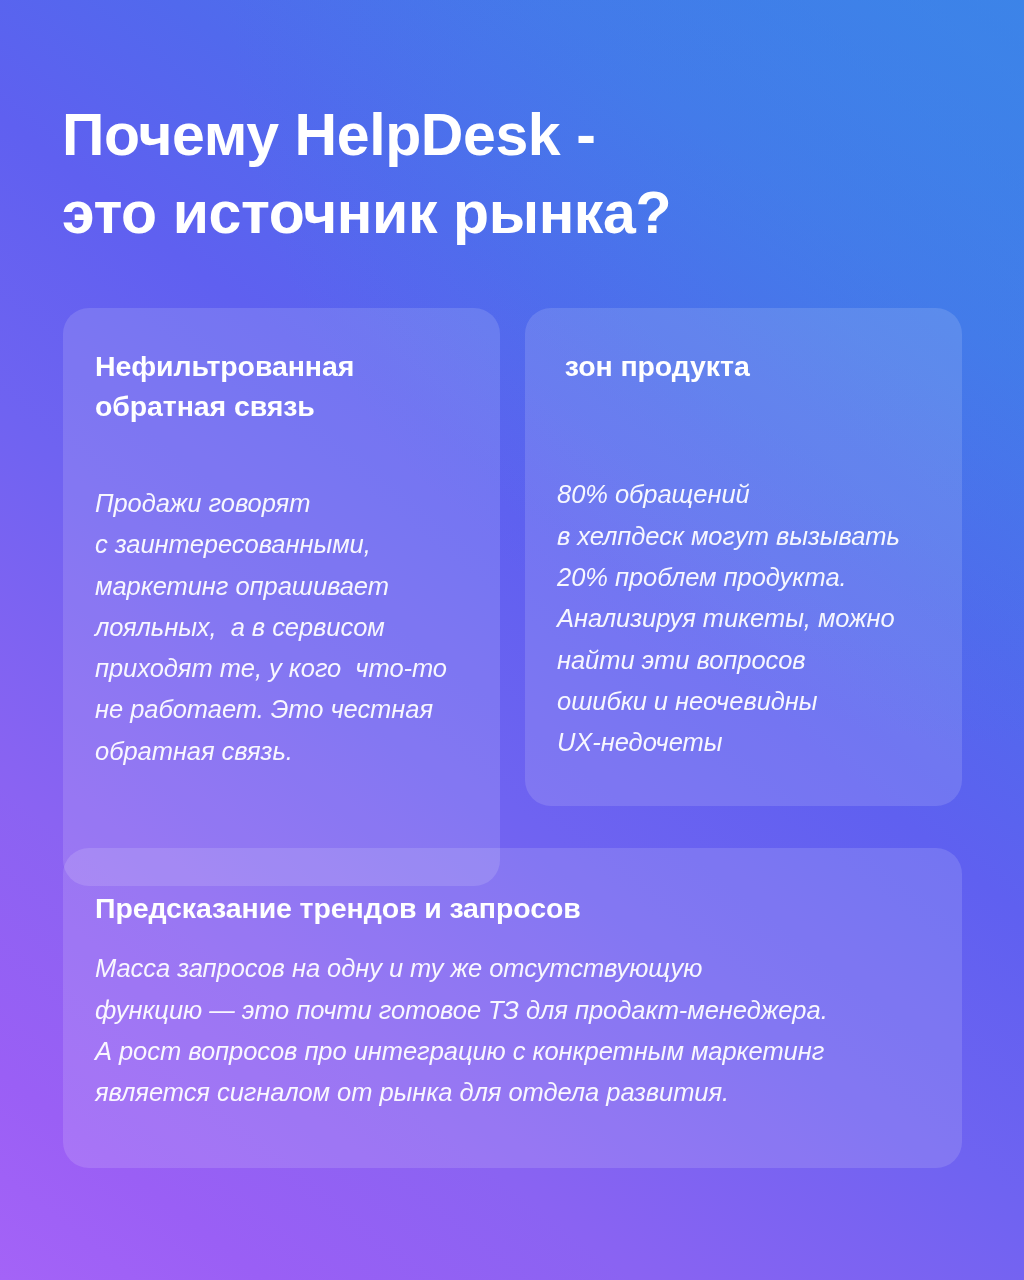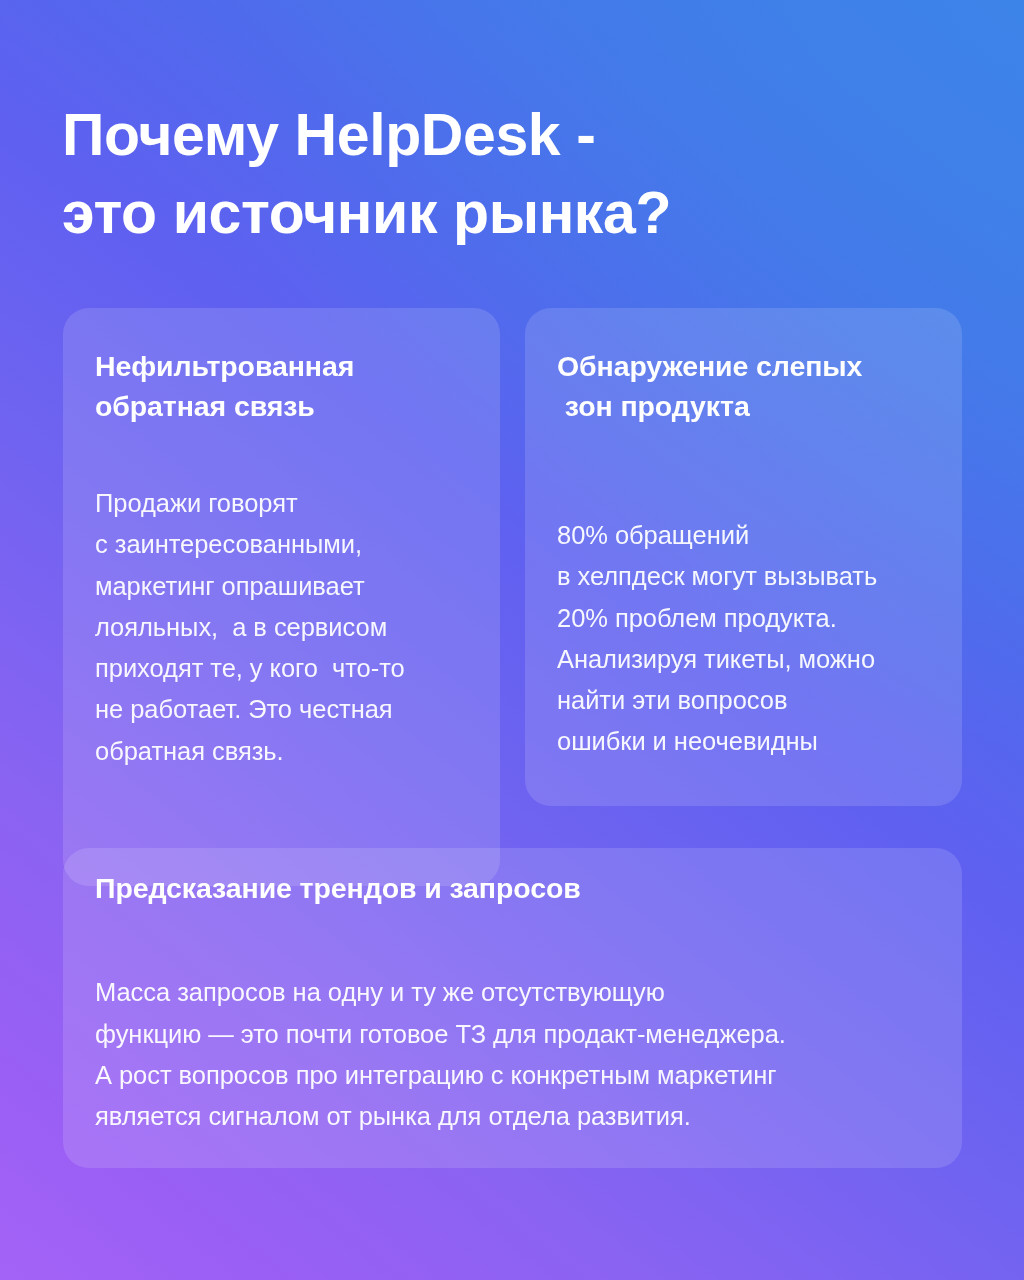--- a/index.html
+++ b/index.html
@@ -89,32 +89,33 @@
   }
   .card-title .line { display: block; white-space: pre; }
 
   .card-body {
     margin: 0;
     color: rgba(255, 255, 255, 0.94);
     font-size: 25.5px;
     font-weight: normal;
     line-height: 1.62;
     letter-spacing: -0.05px;
+    font-style: italic;
   }
   .card-body .line { display: block; white-space: pre; }
 
   .card-a .card-title { margin-top: 2px; }
   .card-a .card-body  { margin-top: 56px; }
 
   .card-b .card-title { margin-top: 2px; }
   .card-b .card-body  { margin-top: 88px; }
 
-  .card-c { padding: 16px 32px 28px 32px; }
+  .card-c { padding: 36px 32px 28px 32px; }
   .card-c .card-title { margin-top: 4px; }
-  .card-c .card-body  { margin-top: 64px; }
+  .card-c .card-body  { margin-top: 20px; }
 </style>
 </head>
 <body>
 
 <div class="poster">
   <div class="content">
 
     <h1 class="title">
       <span class="line">Почему HelpDesk -</span>
       <span class="line">это источник рынка?</span>
@@ -131,30 +132,30 @@
         <span class="line">маркетинг опрашивает</span>
         <span class="line">лояльных,  а в сервисом</span>
         <span class="line">приходят те, у кого  что-то</span>
         <span class="line">не работает. Это честная</span>
         <span class="line">обратная связь.</span>
       </p>
     </div>
 
     <div class="card card-b">
       <h2 class="card-title">
-        <span class="line">Обнаружение слепых</span>
         <span class="line"> зон продукта</span>
       </h2>
       <p class="card-body">
         <span class="line">80% обращений</span>
         <span class="line">в хелпдеск могут вызывать</span>
         <span class="line">20% проблем продукта.</span>
         <span class="line">Анализируя тикеты, можно</span>
         <span class="line">найти эти вопросов</span>
         <span class="line">ошибки и неочевидны</span>
+        <span class="line">UX-недочеты</span>
       </p>
     </div>
 
     <div class="card card-c">
       <h2 class="card-title">
         <span class="line">Предсказание трендов и запросов</span>
       </h2>
       <p class="card-body">
         <span class="line">Масса запросов на одну и ту же отсутствующую</span>
         <span class="line">функцию — это почти готовое ТЗ для продакт-менеджера.</span>

